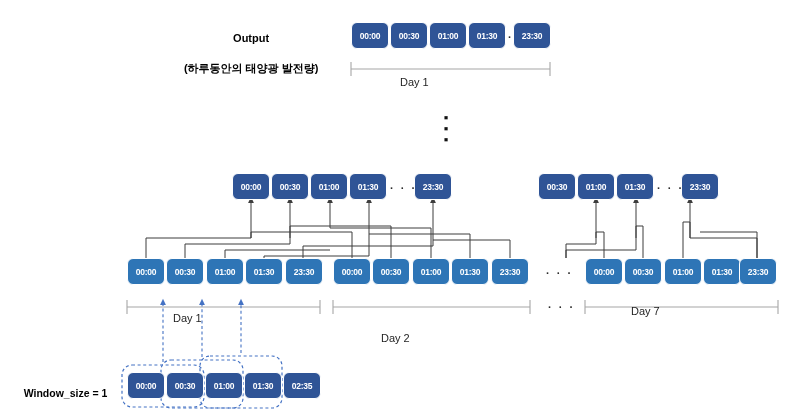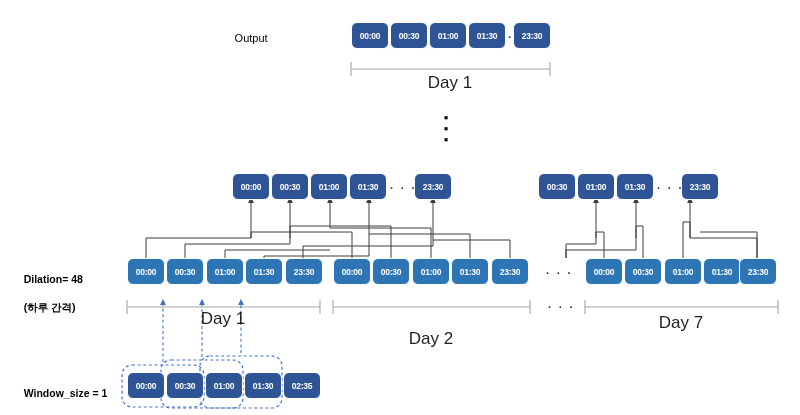--- a/index.html
+++ b/index.html
@@ -45,30 +45,29 @@
     position: absolute;
     font-size: 13px;
     font-weight: bold;
     color: #111;
     line-height: 11px;
     text-align: center;
   }
 
   .daylbl {
     position: absolute;
-    font-size: 17px;
+    font-size: 11px;
     color: #1f1f1f;
+    line-height: 13px;
+  }
+
+  .headline {
+    position: absolute;
     text-align: center;
-    line-height: 13px;
-  }
-
-  .headline {
-    position: absolute;
-    text-align: center;
-    font-weight: normal;
+    font-weight: bold;
     font-size: 11px;
     color: #000;
     line-height: 15px;
     white-space: pre;
   }
 
   .sidelbl {
     position: absolute;
     font-weight: bold;
     font-size: 10.5px;
@@ -151,26 +150,23 @@
 
     <g stroke="#4472c4" stroke-width="1.1" stroke-dasharray="3,2.6" fill="none">
       <path d="M163,362 L163,302" marker-end="url(#arrb)"></path>
       <path d="M202,357 L202,302" marker-end="url(#arrb)"></path>
       <path d="M241,353 L241,302" marker-end="url(#arrb)"></path>
     </g>
   </svg>
 
   <div class="headline" style="left:130px; top:16px; width:230px;">
     <span>Output</span><br>
-  </div>
-
-  <div class="sidelbl" style="left:12px; top:258px;">
-    <span>Dilation= 48</span><br>
-    <span>(하루 간격)</span>
-  </div>
+    <span>(하루동안의 태양광 발전량)</span>
+  </div>
+
   <div class="sidelbl" style="left:12px; top:372px;">
     <span>Window_size = 1</span><br>
     
   </div>
 
   <div>
     <div class="tbox dark" style="left:351px; top:22px;">00:00</div>
     <div class="tbox dark" style="left:390px; top:22px;">00:30</div>
     <div class="tbox dark" style="left:429px; top:22px;">01:00</div>
     <div class="tbox dark" style="left:468px; top:22px;">01:30</div>
@@ -222,21 +218,21 @@
     <div class="tbox light" style="left:585px; top:258px;">00:00</div>
     <div class="tbox light" style="left:624px; top:258px;">00:30</div>
     <div class="tbox light" style="left:664px; top:258px;">01:00</div>
     <div class="tbox light" style="left:703px; top:258px;">01:30</div>
     <div class="dots" style="left:744px; top:268px;">· · ·</div>
     <div class="tbox light" style="left:739px; top:258px;">23:30</div>
   </div>
 
   <div class="daylbl" style="left:173px; top:312px; width:100px;">Day 1</div>
   <div class="daylbl" style="left:381px; top:332px; width:100px;">Day 2</div>
-  <div class="daylbl" style="left:631px; top:316px; width:100px;">Day 7</div>
+  <div class="daylbl" style="left:631px; top:305px; width:100px;">Day 7</div>
   <div class="dots" style="left:548px; top:302px;">· · ·</div>
 
   <div>
     <div class="tbox dark" style="left:127px; top:372px;">00:00</div>
     <div class="tbox dark" style="left:166px; top:372px;">00:30</div>
     <div class="tbox dark" style="left:205px; top:372px;">01:00</div>
     <div class="tbox dark" style="left:244px; top:372px;">01:30</div>
     <div class="tbox dark" style="left:283px; top:372px;">02:35</div>
   </div>
 

